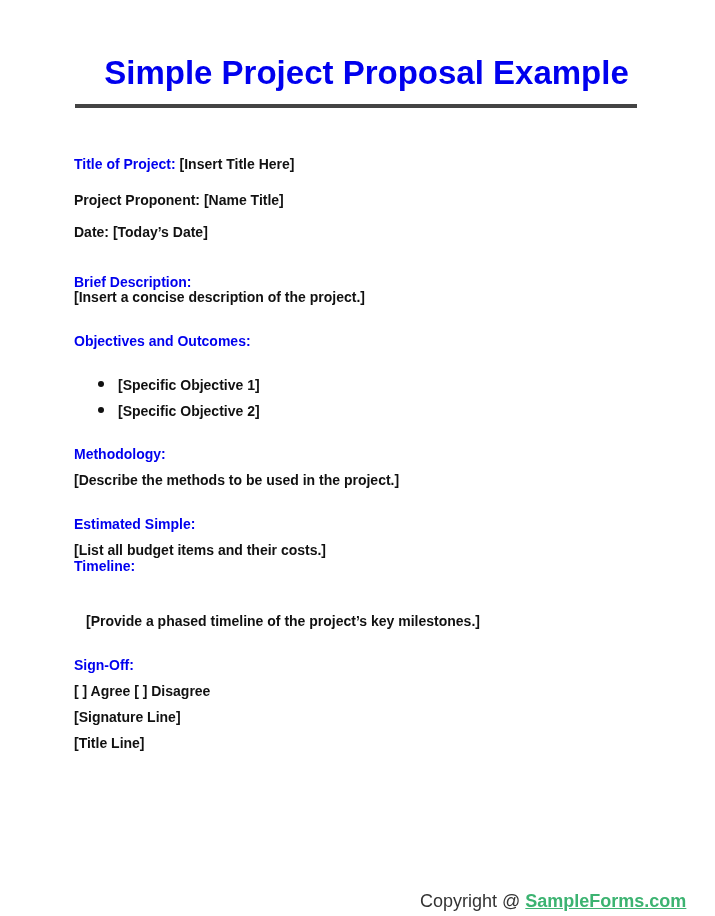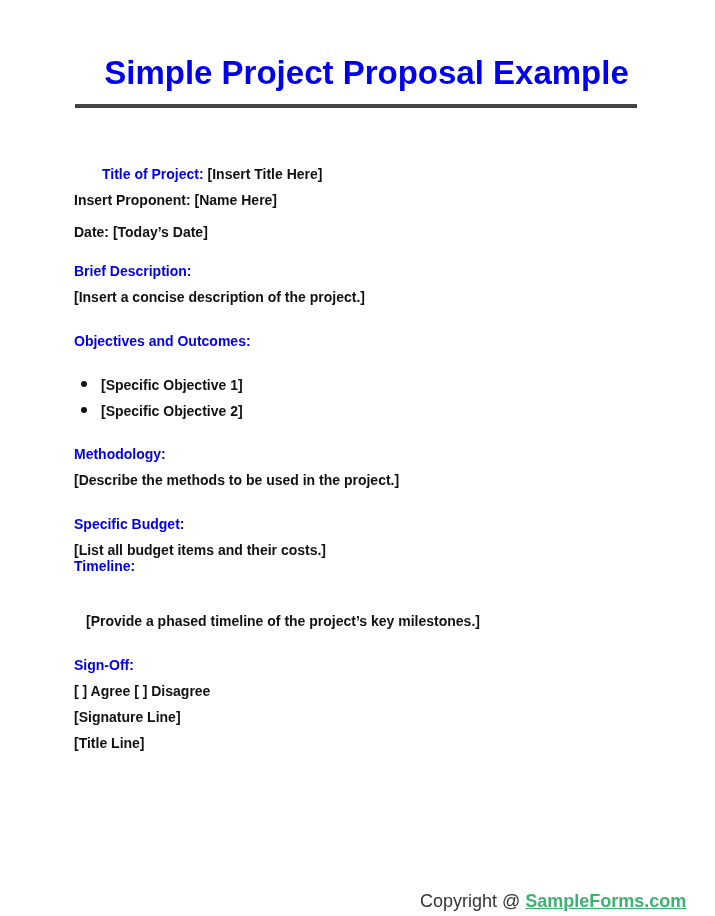--- a/index.html
+++ b/index.html
@@ -2,53 +2,53 @@
 <html><head>
 <meta charset="utf-8">
 <style>
   html, body { margin:0; padding:0; background:#ffffff; }
   body { width:715px; height:916px; position:relative; font-family:"Liberation Sans", sans-serif; overflow:hidden; }
   .title { position:absolute; left:0; width:715px; top:54px; text-align:center; color:#0000ee; font-weight:bold; font-size:33px; margin:0;padding-left:9px; }
   .rule { position:absolute; left:75px; top:104px; width:562px; height:4px; background:#444444; }
   .doc { position:absolute; left:74px; top:0; width:580px; font-size:14px; font-weight:bold; color:#111111; }
   .line { position:absolute; left:0; white-space:nowrap; }
   .lbl { color:#0000ee; }
-  .bullet { position:absolute; left:7px; }
+  .bullet { position:absolute; left:24px; }
   .bullet .dot { display:inline-block; width:6px; height:6px; border-radius:50%; background:#111; margin-right:14px; vertical-align:middle; position:relative; top:-2px; }
   .footer { position:absolute; top:891px; left:420px; font-size:18px; color:#333333; white-space:nowrap; }
   .footer a { color:#3cb371; font-weight:bold; text-decoration:underline; }
 </style>
 </head>
 <body>
 
 <h1 class="title">Simple Project Proposal Example</h1>
 <div class="rule"></div>
 
 <div class="doc">
-  <div class="line" style="top:166px;margin-left:28px;">
+  <div class="line" style="top:156px;">
     <span class="lbl">Title of Project:</span><span> [Insert Title Here]</span>
   </div>
-  <div class="line" style="top:192px;">Insert Proponent: [Name Here]</div>
+  <div class="line" style="top:192px;">Project Proponent: [Name Title]</div>
   <div class="line" style="top:224px;">Date: [Today’s Date]</div>
 
-  <div class="line lbl" style="top:263px;">Brief Description:</div>
+  <div class="line lbl" style="top:274px;">Brief Description:</div>
   <div class="line" style="top:289px;">[Insert a concise description of the project.]</div>
 
   <div class="line lbl" style="top:333px;">Objectives and Outcomes:</div>
   <div class="line bullet" style="top:377px;">
     <span class="dot"></span><span>[Specific Objective 1]</span>
   </div>
   <div class="line bullet" style="top:403px;">
     <span class="dot"></span><span>[Specific Objective 2]</span>
   </div>
 
   <div class="line lbl" style="top:446px;">Methodology:</div>
   <div class="line" style="top:472px;">[Describe the methods to be used in the project.]</div>
 
-  <div class="line lbl" style="top:516px;">Specific Budget:</div>
+  <div class="line lbl" style="top:516px;">Estimated Simple:</div>
   <div class="line" style="top:542px;">[List all budget items and their costs.]</div>
 
   <div class="line lbl" style="top:558px;text-align:center;">Timeline:</div>
   <div class="line" style="top:613px;padding-left:12px;">[Provide a phased timeline of the project’s key milestones.]</div>
 
   <div class="line lbl" style="top:657px;">Sign-Off:</div>
   <div class="line" style="top:683px;">[ ] Agree [ ] Disagree</div>
   <div class="line" style="top:709px;">[Signature Line]</div>
   <div class="line" style="top:735px;">[Title Line]</div>
 </div>

